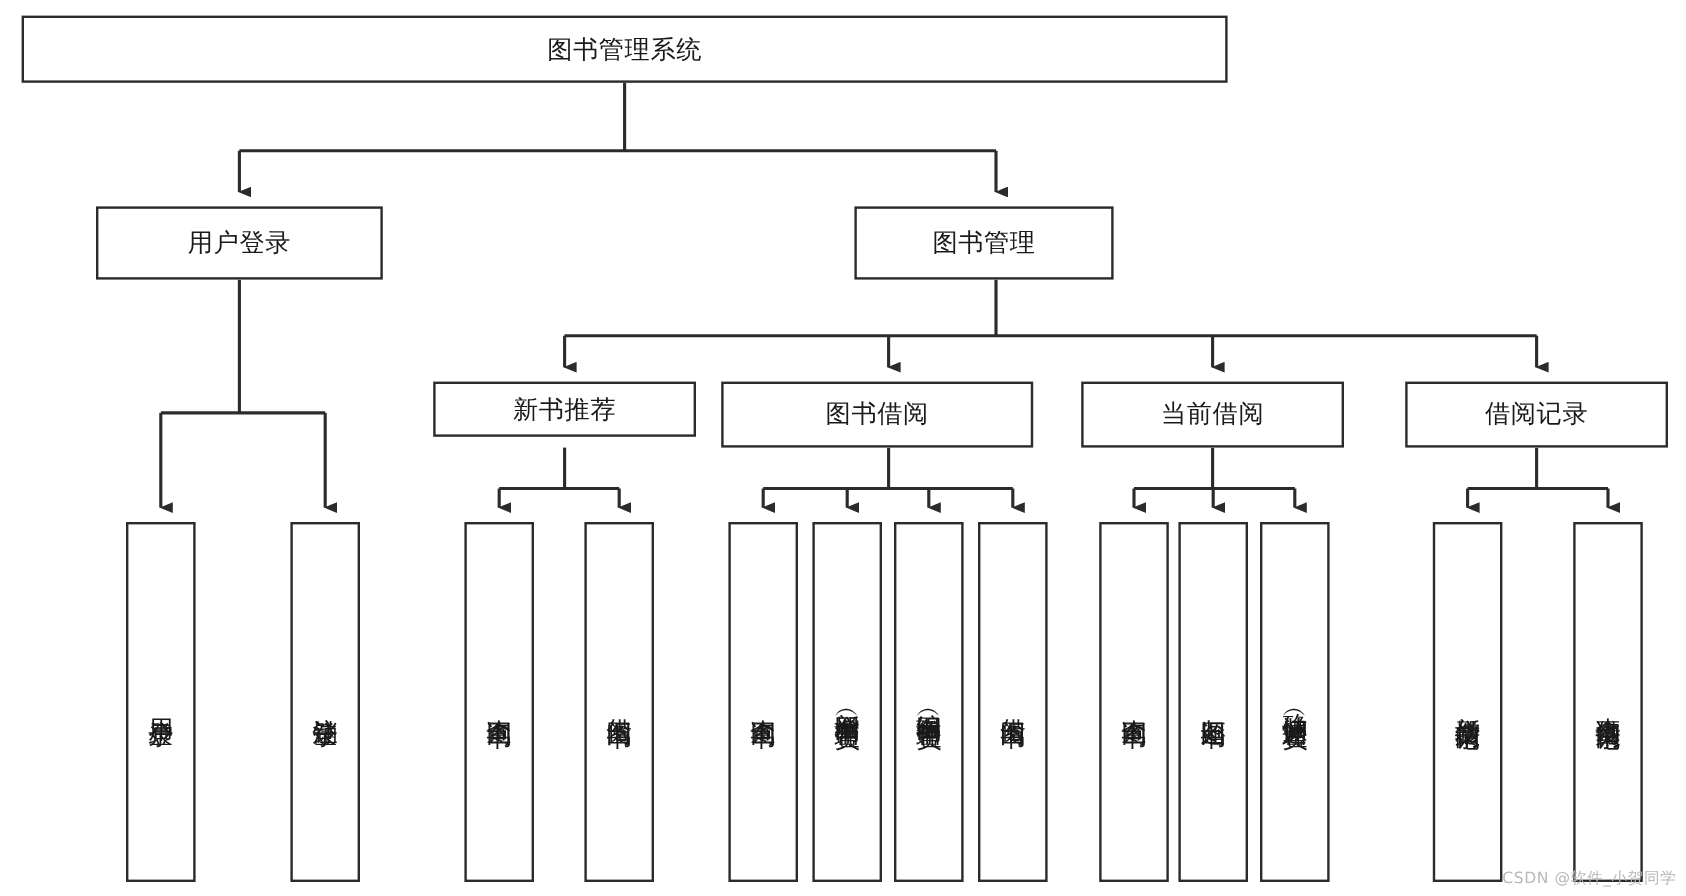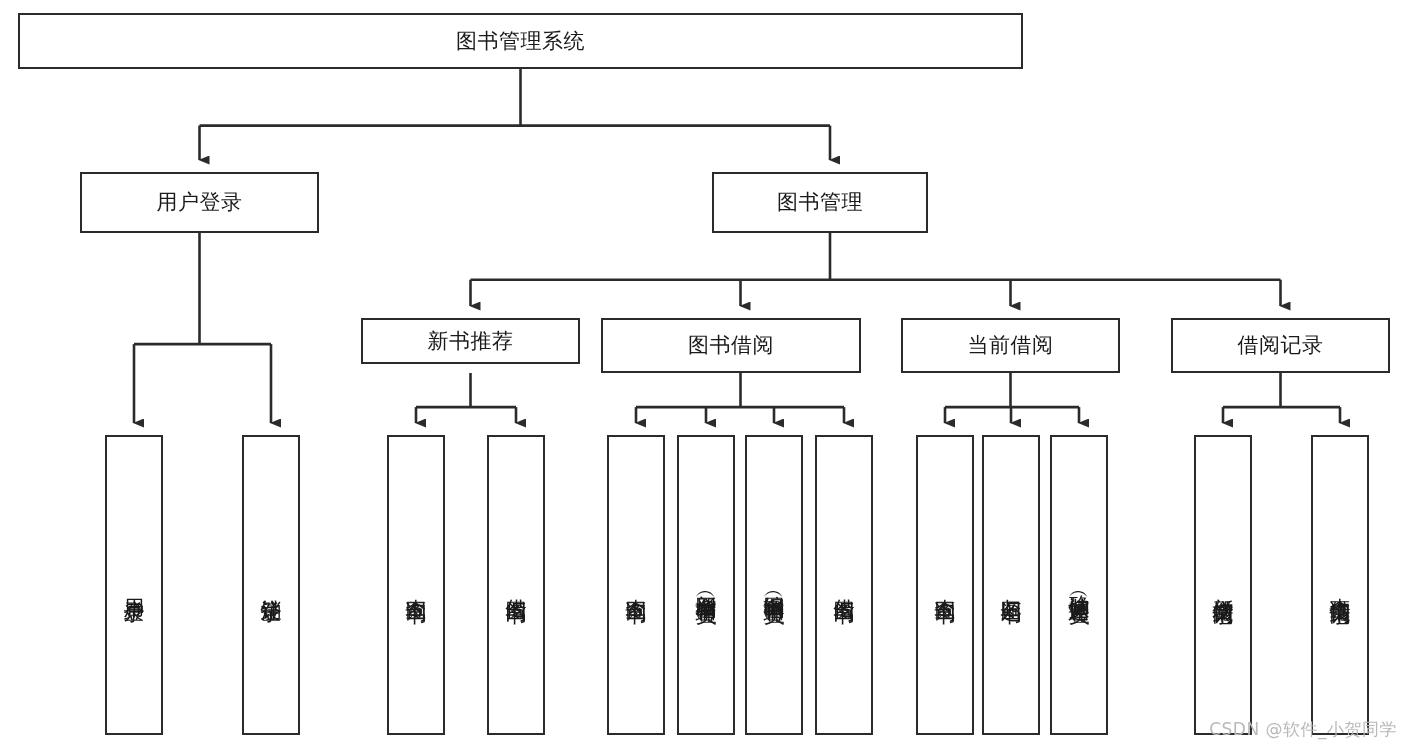--- a/index.html
+++ b/index.html
@@ -58,21 +58,21 @@
     text-orientation: upright;
     font-size: 21px;
     line-height: 1.05;
     letter-spacing: 1.5px;
     max-height: 100%;
   }
   #watermark {
     position: absolute;
     right: 8px;
     bottom: 6px;
-    font-size: 17px;
+    font-size: 13px;
     color: #b9b9b9;
     letter-spacing: 0.5px;
     white-space: nowrap;
     user-select: none;
   }
 </style>
 </head>
 <body>
 
 <div id="diagram-canvas">

